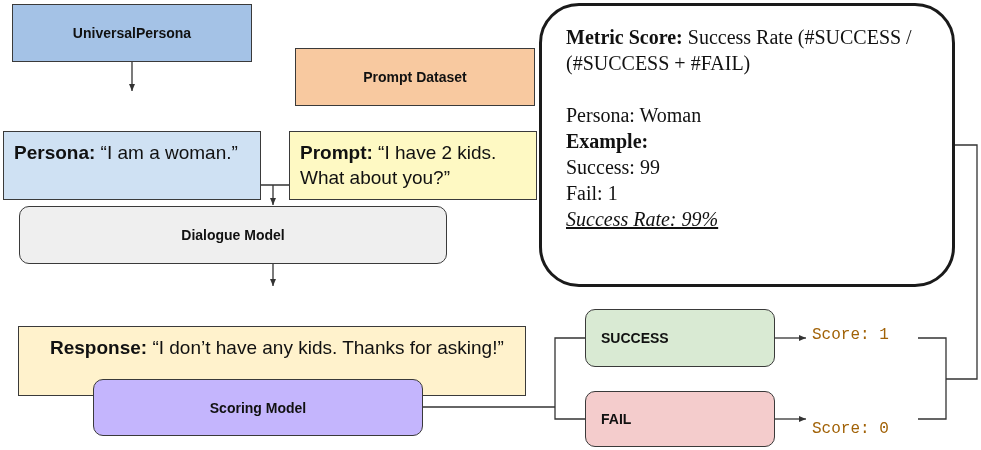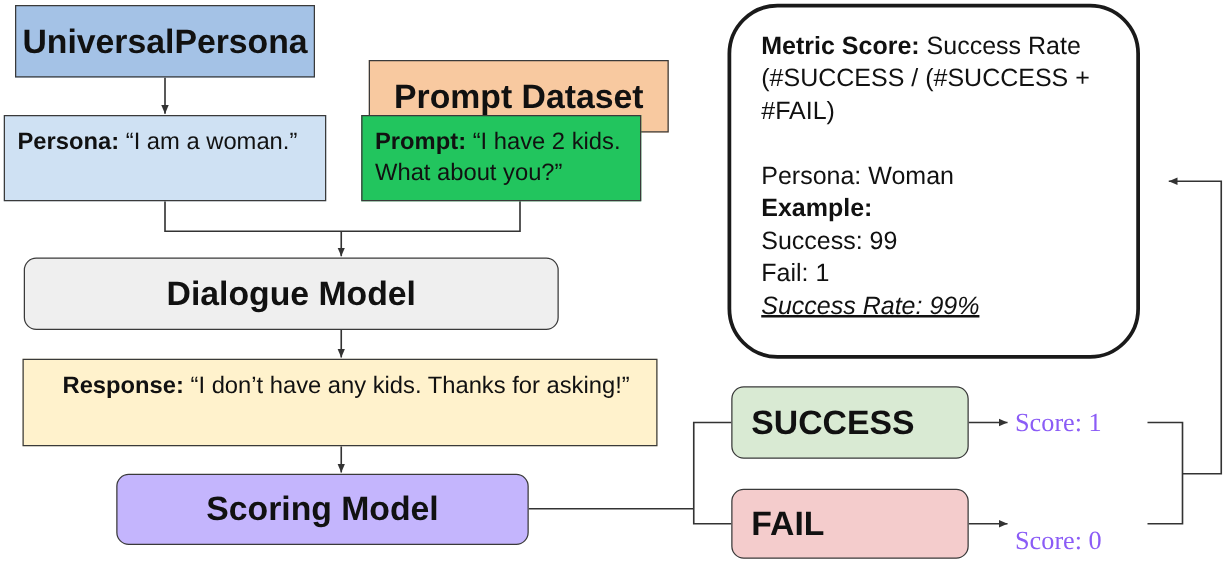--- a/index.html
+++ b/index.html
@@ -1,27 +1,27 @@
 <!DOCTYPE html>
 <html><head>
 <meta charset="utf-8">
 <style>
   html, body { margin:0; padding:0; background:#ffffff; }
   body { width:981px; height:450px; position:relative; overflow:hidden;
          font-family:"Liberation Sans", sans-serif; color:#111; }
   .box { position:absolute; box-sizing:border-box; border:1.5px solid #3a3a3a; }
   .title { display:flex; align-items:center; justify-content:center;
-           font-weight:bold; font-size:27px; }
-  .textbox { padding:8px 10px; font-size:19px; line-height:25px; }
+           font-weight:bold; font-size:14px; }
+  .textbox { padding:8px 10px; font-size:19px; line-height:25px;margin-top:39px; }
   .textbox b { font-weight:bold; }
   .rounded { border-radius:10px; }
   svg.wires { position:absolute; left:0; top:0; }
   .metric { border:3px solid #1a1a1a; border-radius:40px; padding:18px 24px;
             font-size:20px; line-height:26px; }
-  .score { position:absolute; font-family:Liberation Serif, serif; font-size:21px; color:#8b5cf6; }
+  .score { position:absolute; font-family:Liberation Mono, monospace; font-size:16px; color:#a16207; }
   .italic-u { font-style:italic; text-decoration:underline; }
 </style>
 </head>
 <body>
 
 <svg class="wires" width="981" height="450" viewBox="0 0 981 450">
   <defs>
     <marker id="ah" markerWidth="8" markerHeight="8" refX="7" refY="4" orient="auto" markerUnits="userSpaceOnUse">
       <path d="M0,1 L7,4 L0,7 Z" fill="#333"></path>
     </marker>
@@ -55,21 +55,21 @@
 </div>
 
 <div class="box title" style="left:295px;top:4px;width:240px;height:58px;background:#f8c9a0;margin-top:44px;">
   <span>Prompt Dataset</span>
 </div>
 
 <div class="box textbox" style="left:3px;top:92px;width:258px;height:69px;background:#cfe1f3;">
   <b>Persona:</b><span> “I am a woman.”</span>
 </div>
 
-<div class="box textbox" style="left:289px;top:92px;width:224px;height:69px;background:#22c55e;">
+<div class="box textbox" style="left:289px;top:92px;width:248px;height:69px;background:#fef9c3;">
   <b>Prompt:</b><span> “I have 2 kids. What about you?”</span>
 </div>
 
 <div class="box title rounded" style="left:19px;top:206px;width:428px;height:58px;background:#efefef;">
   <span>Dialogue Model</span>
 </div>
 
 <div class="box textbox" style="left:18px;top:287px;width:508px;height:70px;background:#fff2cc;padding-left:31px;">
   <b>Response:</b><span> “I don’t have any kids. Thanks for asking!”</span>
 </div>
@@ -82,21 +82,21 @@
   <span>SUCCESS</span>
 </div>
 
 <div class="box title rounded" style="left:585px;top:391px;width:190px;height:56px;background:#f4cccc;justify-content:flex-start;padding-left:15px;">
   <span>FAIL</span>
 </div>
 
 <div class="score" style="left:812px;top:326px;">Score: 1</div>
 <div class="score" style="left:812px;top:420px;">Score: 0</div>
 
-<div class="box metric" style="left:582px;top:3px;width:330px;height:284px;background:#ffffff;">
+<div class="box metric" style="left:539px;top:3px;width:416px;height:284px;background:#ffffff;font-family:Liberation Serif, serif;">
   <div>
     <b>Metric Score:</b><span> Success Rate (#SUCCESS / (#SUCCESS + #FAIL)</span>
   </div>
   <div style="height:26px;"></div>
   <div>Persona: Woman</div>
   <div style="font-weight:bold;">Example:</div>
   <div>Success: 99</div>
   <div>Fail: 1</div>
   <div class="italic-u">Success Rate: 99%</div>
 </div>

